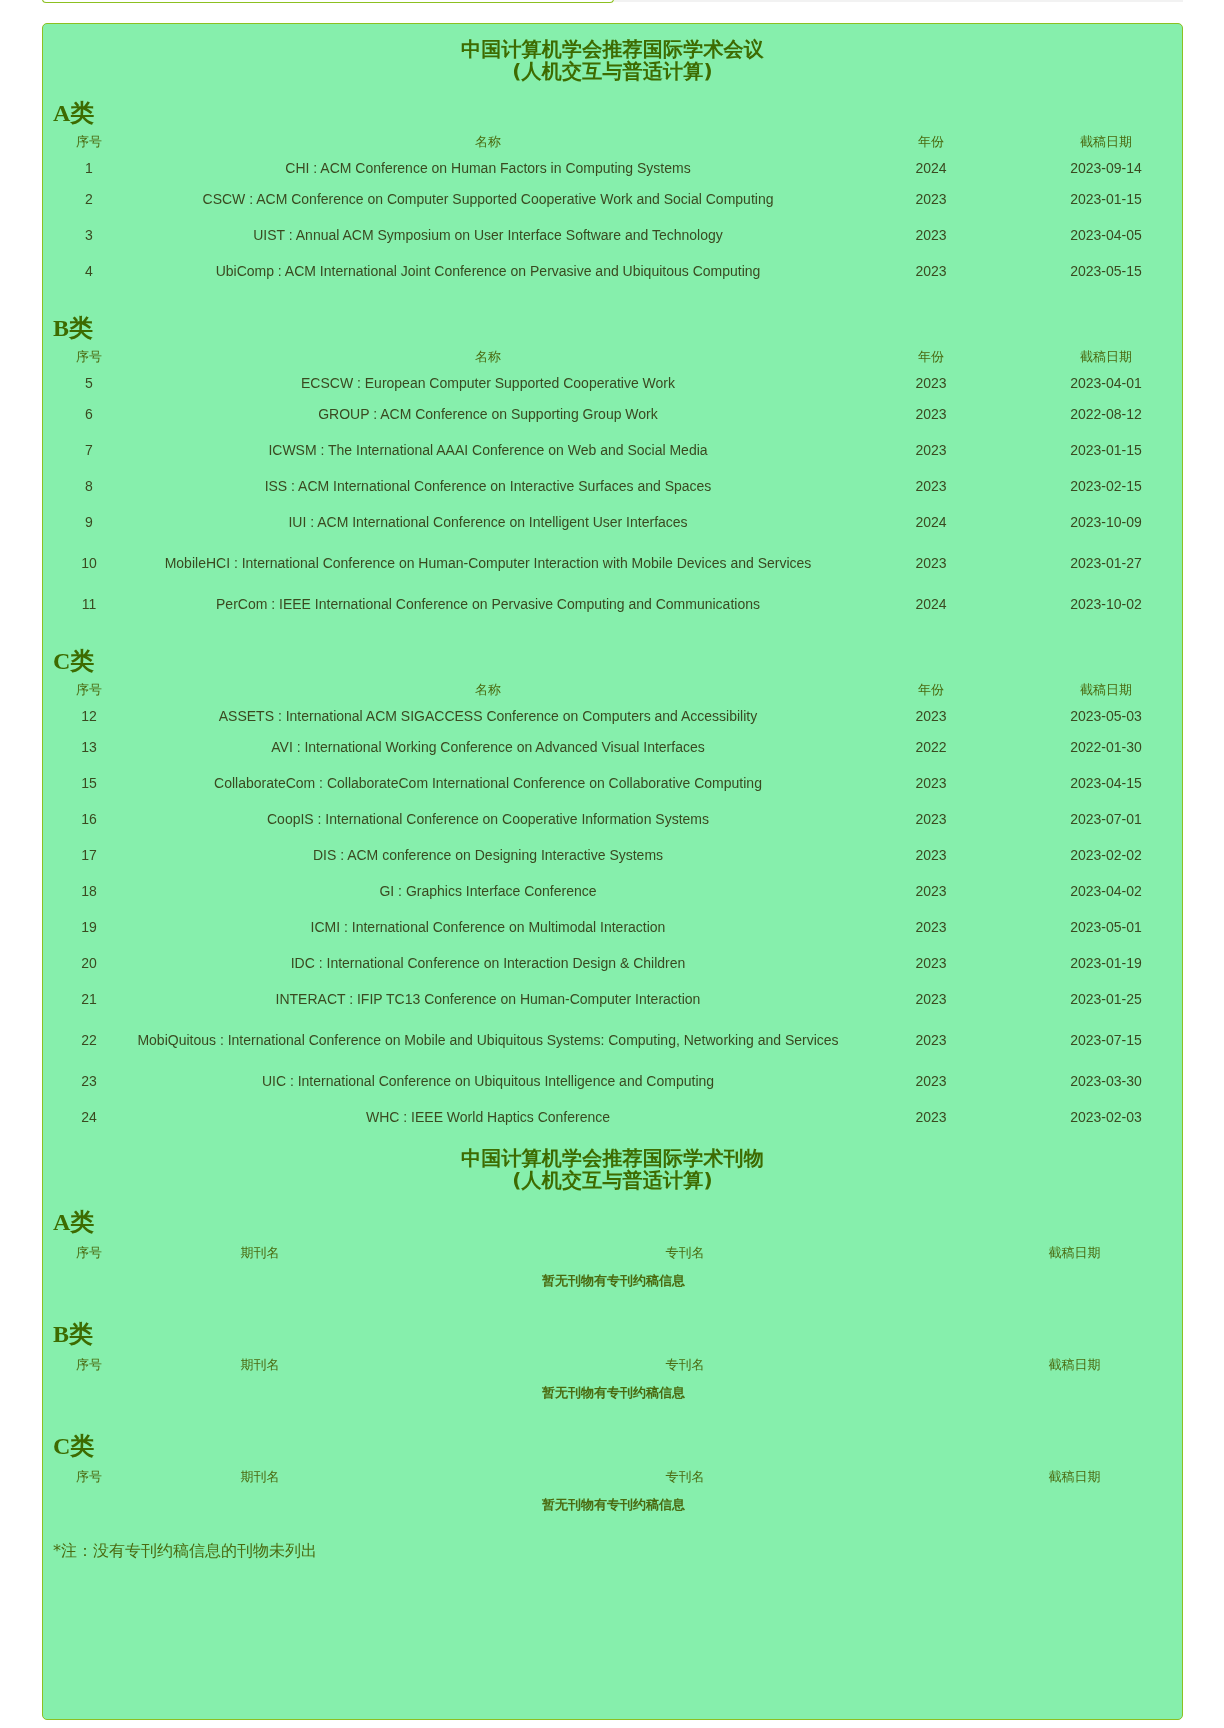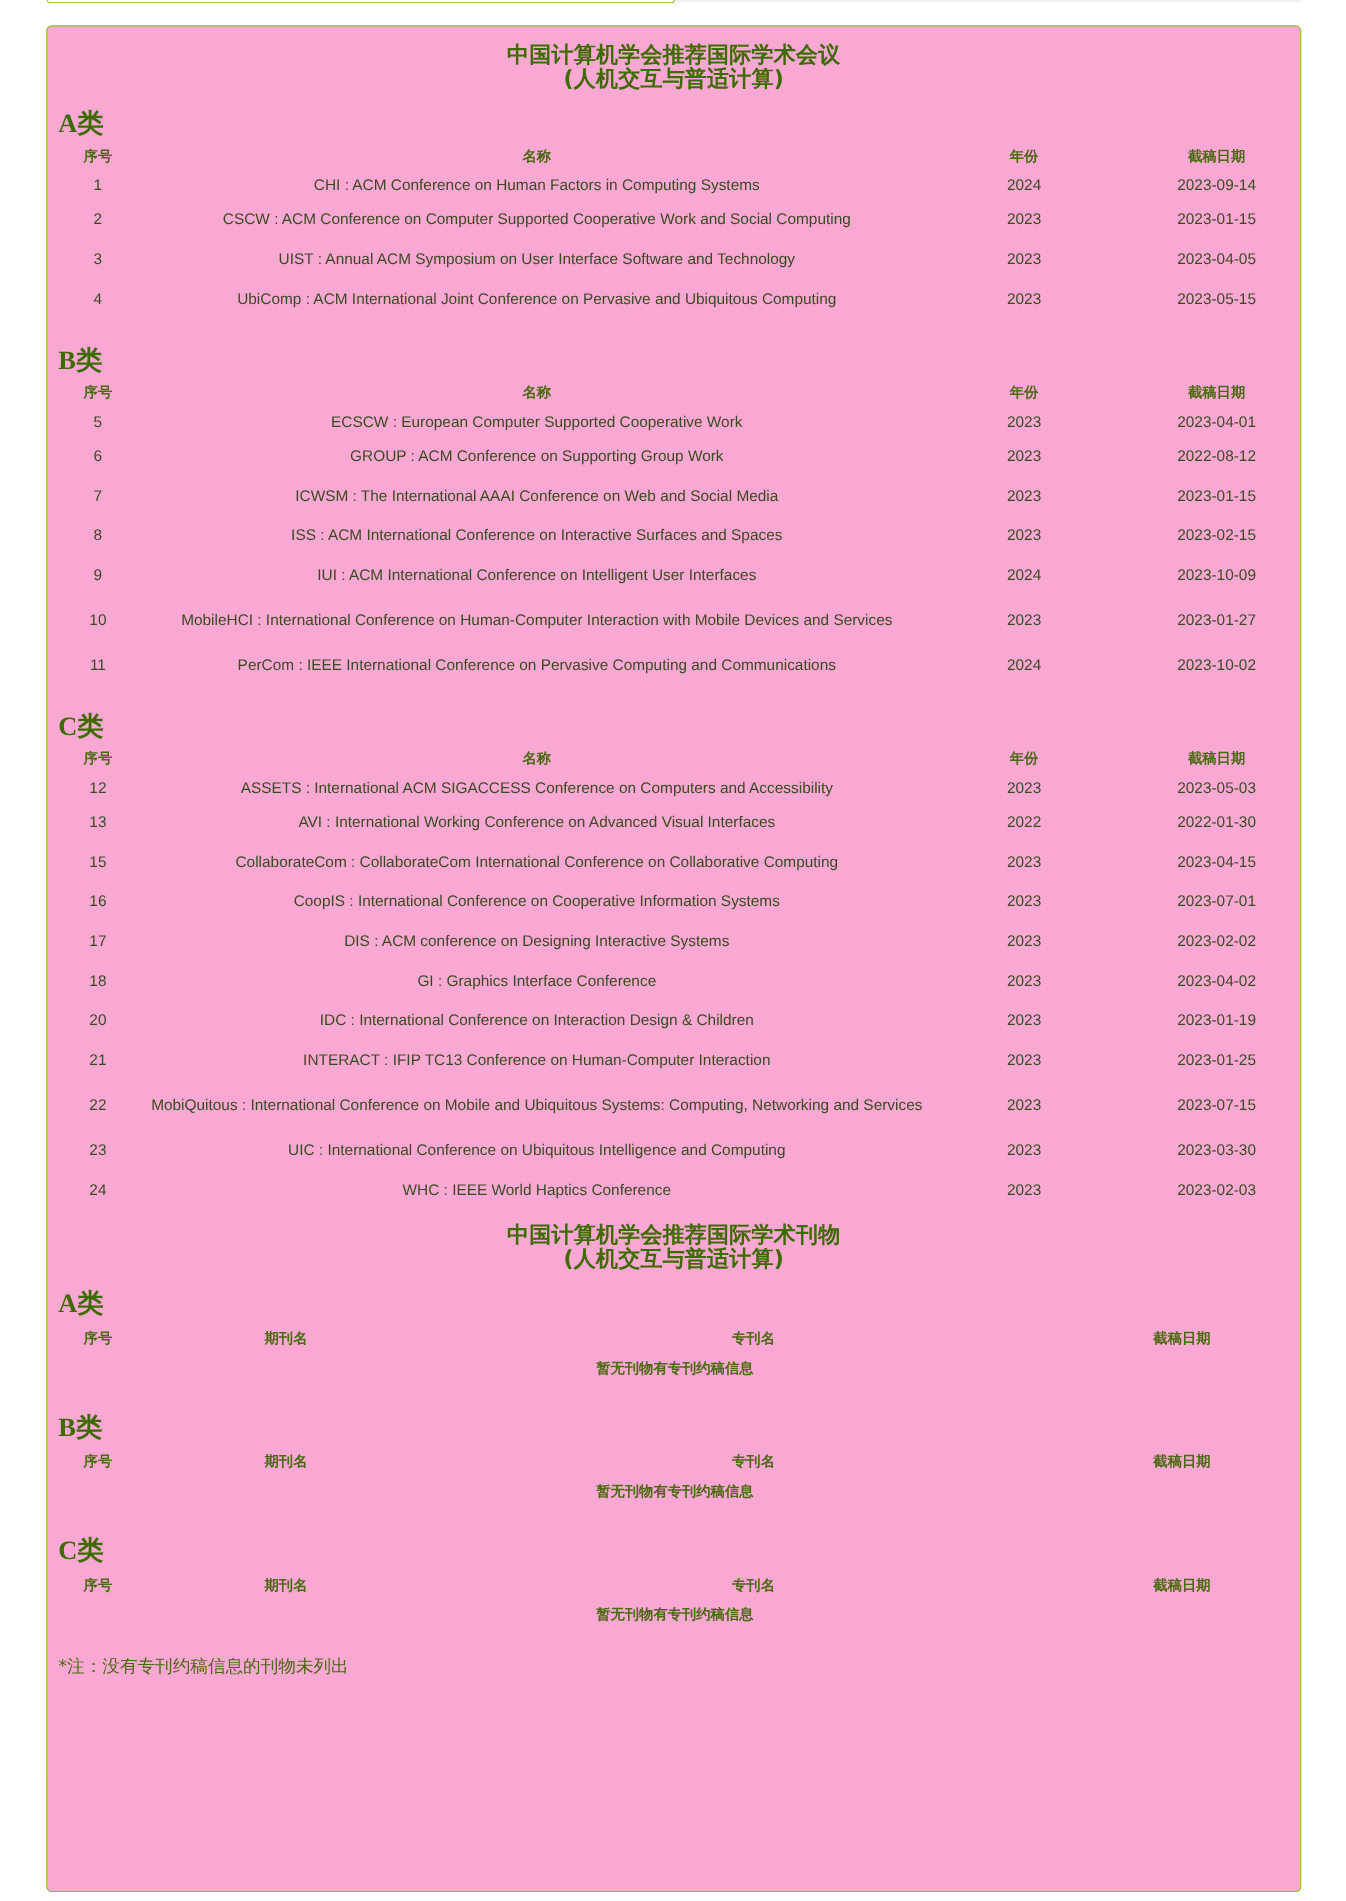--- a/index.html
+++ b/index.html
@@ -9,39 +9,39 @@
   .top-box {
     position: absolute; left: 42px; top: -20px; width: 572px; height: 23px;
     border: 1.5px solid #8cc021; border-top: none; border-radius: 0 0 4px 4px; background: #ffffff;
   }
   .top-bar {
     position: absolute; left: 614px; top: 0; width: 569px; height: 2px; background: #f2f2f2;
   }
 
   .panel {
     position: absolute; left: 42px; top: 23px; width: 1141px; height: 1697px;
-    background: #f9a8d4; border: 1.5px solid #8cc021; border-radius: 5px;
+    background: #86efac; border: 1.5px solid #8cc021; border-radius: 5px;
     padding: 0 10px;
   }
 
   .section-title {
     text-align: center; font-weight: bold; font-size: 20px; line-height: 22px;
     color: #3d6b00; letter-spacing: 0.2px;
   }
   .section-title .line { display: block; }
 
   .cat-heading {
     font-weight: bold; font-size: 24px; color: #3d6b00; height: 34px; line-height: 34px;
     padding-left: 0;
     font-family: Liberation Serif, serif;
   }
 
   table { width: 100%; border-collapse: collapse; table-layout: fixed; }
   th {
-    font-weight: bold; font-size: 13px; color: #4a6a10; height: 24px; text-align: center;
+    font-weight: normal; font-size: 13px; color: #4a6a10; height: 24px; text-align: center;
     vertical-align: middle;
   }
   td {
     font-size: 14px; color: #3a4a20; text-align: center; vertical-align: middle; height: 36px;
     line-height: 16px; font-family: "Liberation Sans", sans-serif;
   }
   td.name { padding: 0 10px; }
   td.tall { height: 46px; }
   col.c-idx { width: 72px; }
   col.c-name { width: 726px; }
@@ -227,20 +227,26 @@
           <td>2023</td>
           <td>2023-02-02</td>
         </tr>
       <tr>
           <td>18</td>
           <td class="name">GI : Graphics Interface Conference</td>
           <td>2023</td>
           <td>2023-04-02</td>
         </tr>
       <tr>
+          <td>19</td>
+          <td class="name">ICMI : International Conference on Multimodal Interaction</td>
+          <td>2023</td>
+          <td>2023-05-01</td>
+        </tr>
+      <tr>
           <td>20</td>
           <td class="name">IDC : International Conference on Interaction Design &amp; Children</td>
           <td>2023</td>
           <td>2023-01-19</td>
         </tr>
       <tr>
           <td>21</td>
           <td class="name">INTERACT : IFIP TC13 Conference on Human-Computer Interaction</td>
           <td>2023</td>
           <td>2023-01-25</td>

